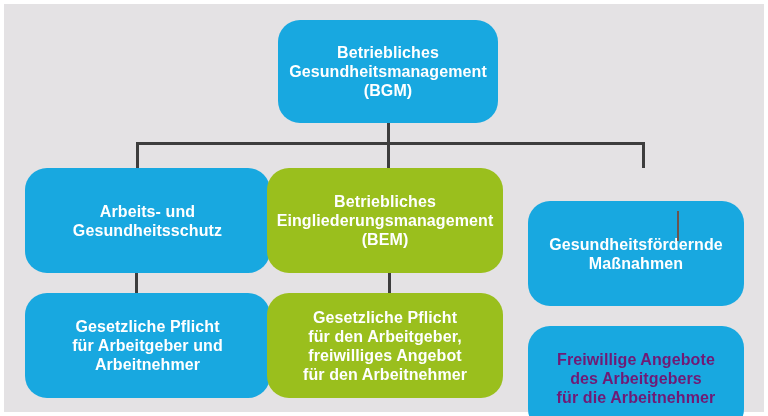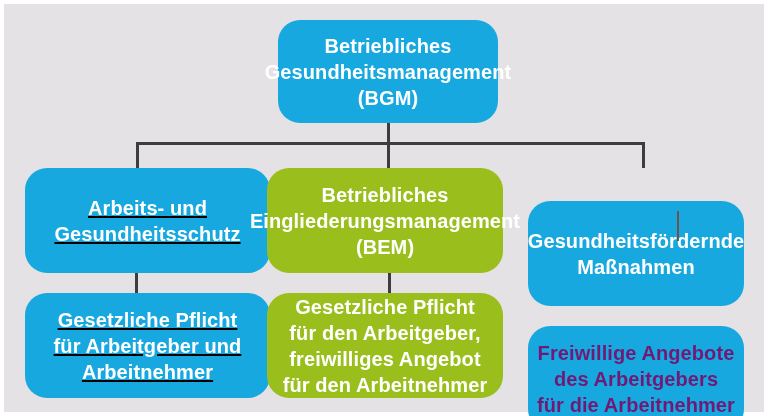--- a/index.html
+++ b/index.html
@@ -23,33 +23,33 @@
     position: absolute;
     border-radius: 22px;
     display: flex;
     align-items: center;
     justify-content: center;
     text-align: center;
     box-sizing: border-box;
   }
   .box .label {
     white-space: pre-line;
-    font-size: 20px;
-    line-height: 26px;
+    font-size: 16px;
+    line-height: 19px;
     font-weight: bold;
     letter-spacing: 0.1px;
   }
   .connector {
     position: absolute;
   }
   
   #box-root  { left: 278px; top: 20px;  width: 220px; height: 103px; }
   .row2      { top: 168px; height: 105px; }
   .row3      { top: 293px; height: 105px; }
-  .col1      { left: 25px;  width: 245px; text-decoration: underline; }
+  .col1      { left: 25px;  width: 245px; }
   .col2      { left: 267px; width: 236px; }
   .col3      { left: 528px; width: 216px; margin-top: 33px; }
 
   #stem-center { left: 387px; top: 123px; width: 3px;  height: 45px; }
   #hbar        { left: 136px; top: 142px; width: 509px; height: 3px; }
   #drop-left   { left: 136px; top: 142px; width: 3px;  height: 26px; }
   #drop-right  { left: 642px; top: 142px; width: 3px;  height: 26px; }
   #link-left   { left: 135px; top: 273px; width: 3px;  height: 20px; }
   #link-center { left: 388px; top: 273px; width: 3px;  height: 20px; }
   #link-right  { left: 642px; top: 273px; width: 3px;  height: 20px; }

